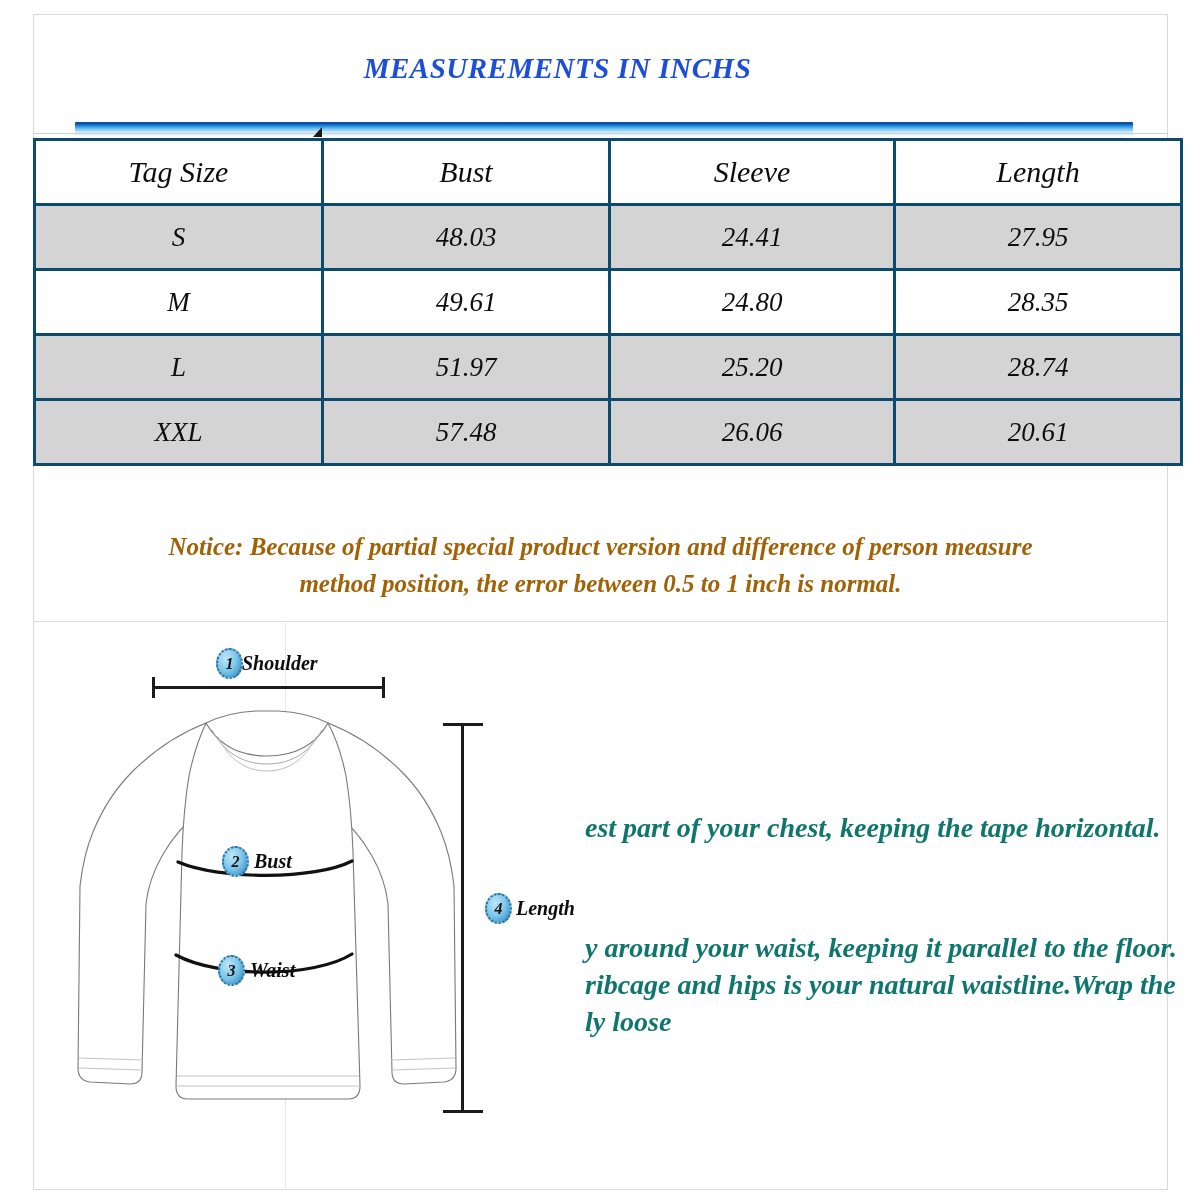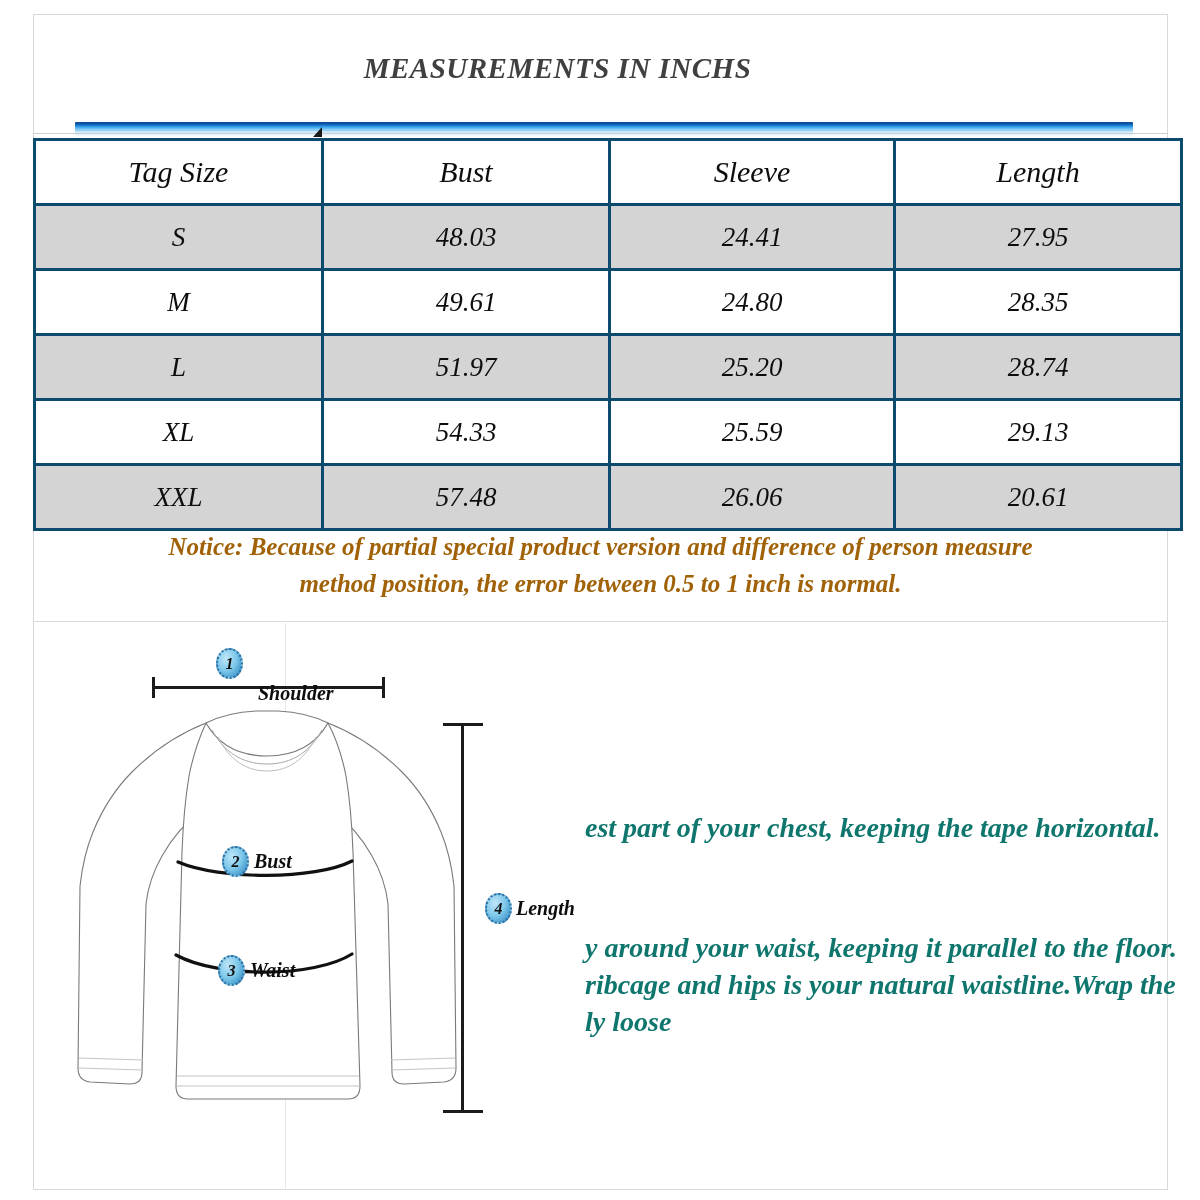--- a/index.html
+++ b/index.html
@@ -38,21 +38,21 @@
   .title {
     position: absolute;
     left: 33px;
     top: 52px;
     width: 1049px;
     text-align: center;
     font-size: 29px;
     font-weight: bold;
     font-style: italic;
     letter-spacing: 0.5px;
-    color: #404040;
+    color: #1d4ed8;
     font-family: "Liberation Serif", "DejaVu Serif", serif;
   }
 
   
   .bluebar-wrap {
     position: absolute;
     left: 75px;
     top: 122px;
     width: 1058px;
     height: 12px;
@@ -230,21 +230,21 @@
     position: absolute;
     font-size: 20px;
     font-style: italic;
     font-weight: bold;
     color: #0d0d0d;
     white-space: nowrap;
     font-family: "Liberation Serif", "DejaVu Serif", serif;
   }
 
   .b1 { left: 216px; top: 648px; }
-  .l1 { left: 258px; top: 652px; margin-top: 30px; }
+  .l1 { left: 242px; top: 652px; }
   .b2 { left: 222px; top: 846px; }
   .l2 { left: 254px; top: 850px; }
   .b3 { left: 218px; top: 955px; }
   .l3 { left: 250px; top: 959px; }
   .b4 { left: 485px; top: 893px; }
   .l4 { left: 516px; top: 897px; }
 
   
   .instructions {
     position: absolute;
@@ -307,26 +307,20 @@
         <td class="c1">49.61</td>
         <td class="c2">24.80</td>
         <td class="c3">28.35</td>
       </tr>
       <tr class="body shade">
         <td class="c0">L</td>
         <td class="c1">51.97</td>
         <td class="c2">25.20</td>
         <td class="c3">28.74</td>
       </tr>
-      <tr class="body plain">
-        <td class="c0">XL</td>
-        <td class="c1">54.33</td>
-        <td class="c2">25.59</td>
-        <td class="c3">29.13</td>
-      </tr>
       <tr class="body shade">
         <td class="c0">XXL</td>
         <td class="c1">57.48</td>
         <td class="c2">26.06</td>
         <td class="c3">20.61</td>
       </tr>
     </tbody>
   </table>
 
   <div class="notice-box"></div>

